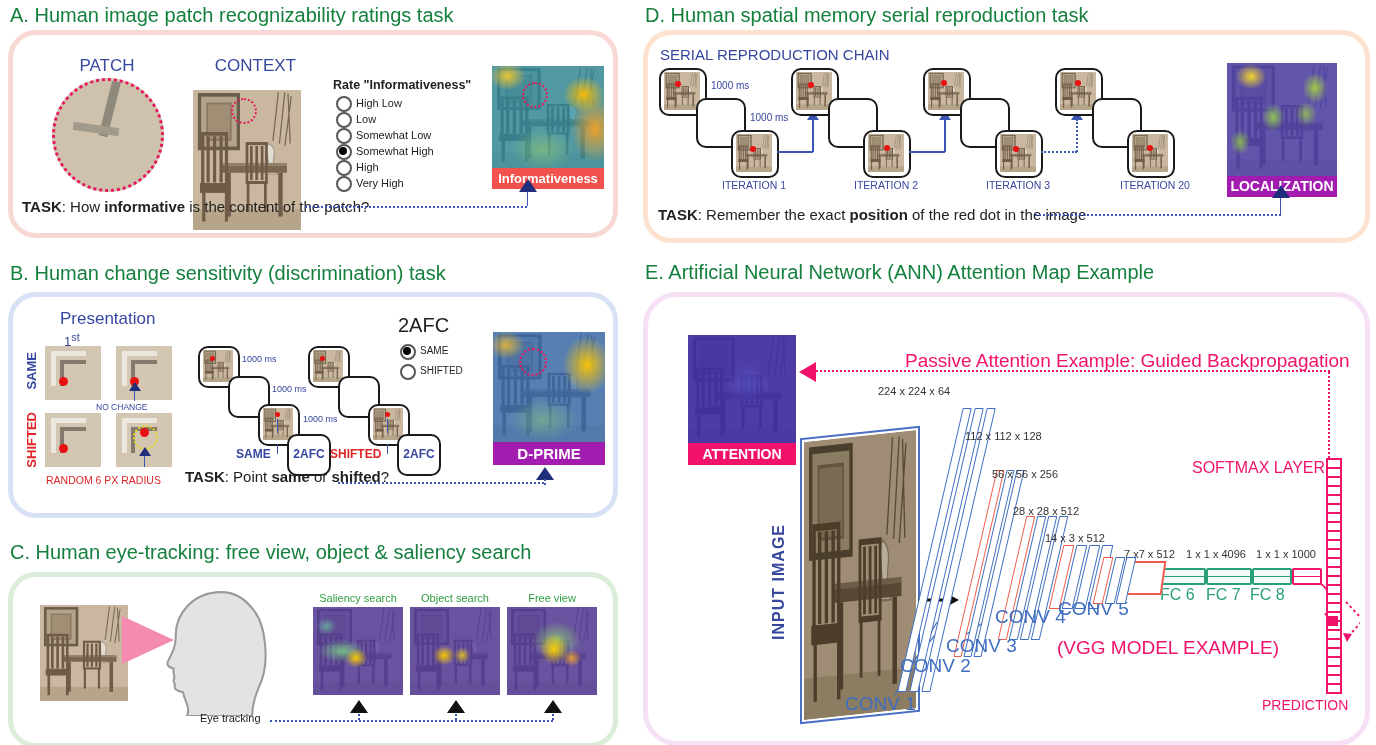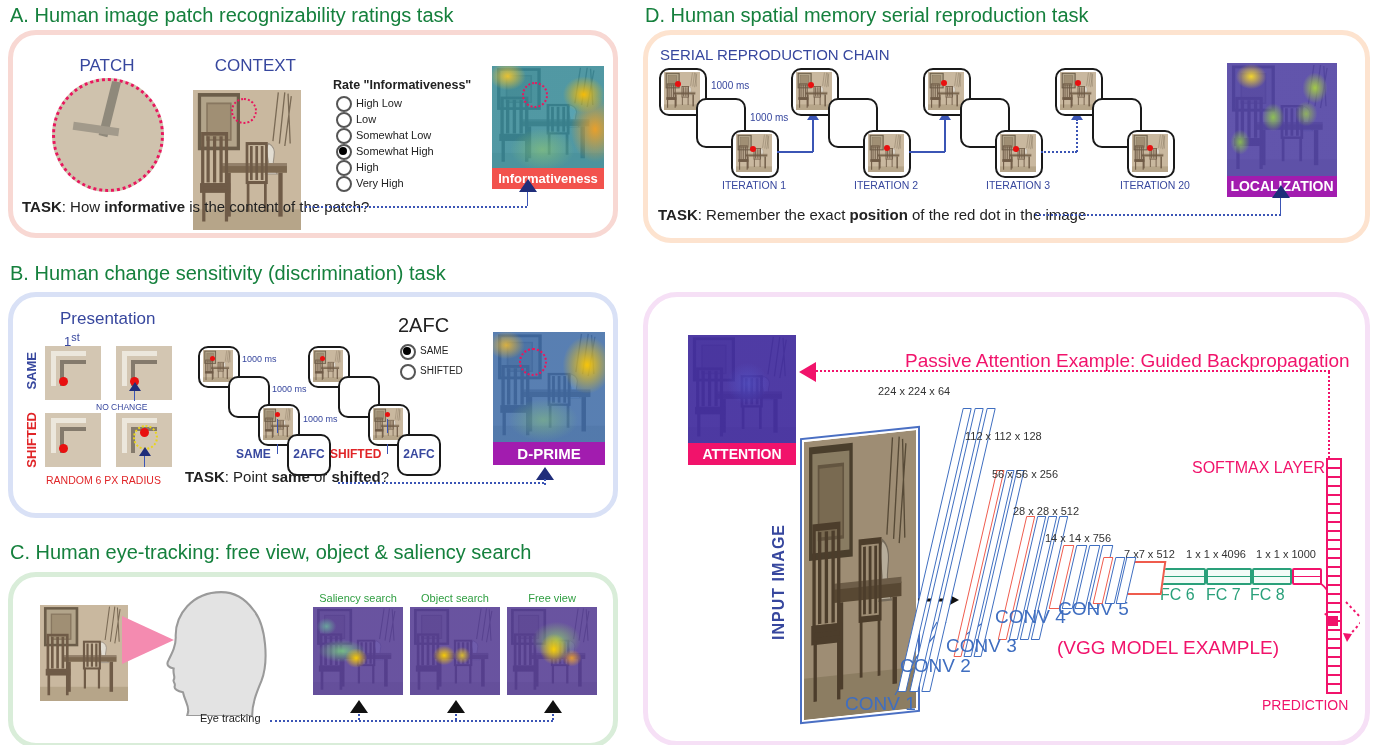--- a/index.html
+++ b/index.html
@@ -388,20 +388,21 @@
         <use href="#roomsym"></use>
       </svg>
     <div class="ov ov-loc"></div>
   </div>
   <div class="hmlabel" style="left:1227px;top:176px;width:110px;height:21px;line-height:21px;font-size:14px;background:#a21caf">LOCALIZATION</div>
   <div class="tri-up" style="left:1272px;top:185px"></div>
   <div class="solidv" style="left:1280px;top:198px;height:16px;border-left-width:1.5px"></div>
   <div class="t" style="left:658px;top:206px;font-size:15px"><b>TASK</b><span>: Remember the exact </span><b>position</b><span> of the red dot in the image</span></div>
   <div class="dotline" style="left:1035px;top:214px;width:246px"></div>
 
+  <div class="ptitle" style="left:645px;top:261px">E. Artificial Neural Network (ANN) Attention Map Example</div>
   <div class="panel" style="left:643px;top:292px;width:717px;height:444px;border:5px solid #f6e0f6;border-radius:34px"></div>
 
   <div class="hm" style="left:688px;top:335px;width:108px;height:108px">
     <svg viewBox="0 0 100 115" preserveAspectRatio="none">
         <use href="#roomsym"></use>
       </svg>
     <div class="ov ov-att"></div>
   </div>
   <div class="hmlabel" style="left:688px;top:443px;width:108px;height:22px;line-height:22px;font-size:14px;background:#f1136b">ATTENTION</div>
 
@@ -449,21 +450,21 @@
   <div class="abs" style="left:1128px;top:561px;width:32px;height:30px;border:2px solid #ef5c4e;background:#fff;transform:skewX(-8deg);z-index:1"></div>
   <div class="gbar" style="left:1160px;top:568px;width:42px;height:13px"></div>
   <div class="gbar" style="left:1206px;top:568px;width:42px;height:13px"></div>
   <div class="gbar" style="left:1252px;top:568px;width:36px;height:13px"></div>
   <div class="pbar" style="left:1292px;top:568px;width:26px;height:13px"></div>
 
   <div class="dim" style="left:878px;top:385px">224 x 224 x 64</div>
   <div class="dim" style="left:965px;top:430px">112 x 112 x 128</div>
   <div class="dim" style="left:992px;top:468px">56 x 56 x 256</div>
   <div class="dim" style="left:1013px;top:505px">28 x 28 x 512</div>
-  <div class="dim" style="left:1045px;top:532px">14 x 14 x 756</div>
+  <div class="dim" style="left:1045px;top:532px">14 x 3 x 512</div>
   <div class="dim" style="left:1124px;top:548px">7 x7 x 512</div>
   <div class="dim" style="left:1186px;top:548px">1 x 1 x 4096</div>
   <div class="dim" style="left:1256px;top:548px">1 x 1 x 1000</div>
 
   <div class="t convblue" style="left:845px;top:693px;font-size:19px">CONV 1</div>
   <div class="t convblue" style="left:900px;top:655px;font-size:19px">CONV 2</div>
   <div class="t convblue" style="left:946px;top:635px;font-size:19px">CONV 3</div>
   <div class="t convblue" style="left:995px;top:606px;font-size:19px">CONV 4</div>
   <div class="t convblue" style="left:1058px;top:598px;font-size:19px">CONV 5</div>
   <div class="t fcgreen" style="left:1160px;top:586px;font-size:16px">FC 6</div>

